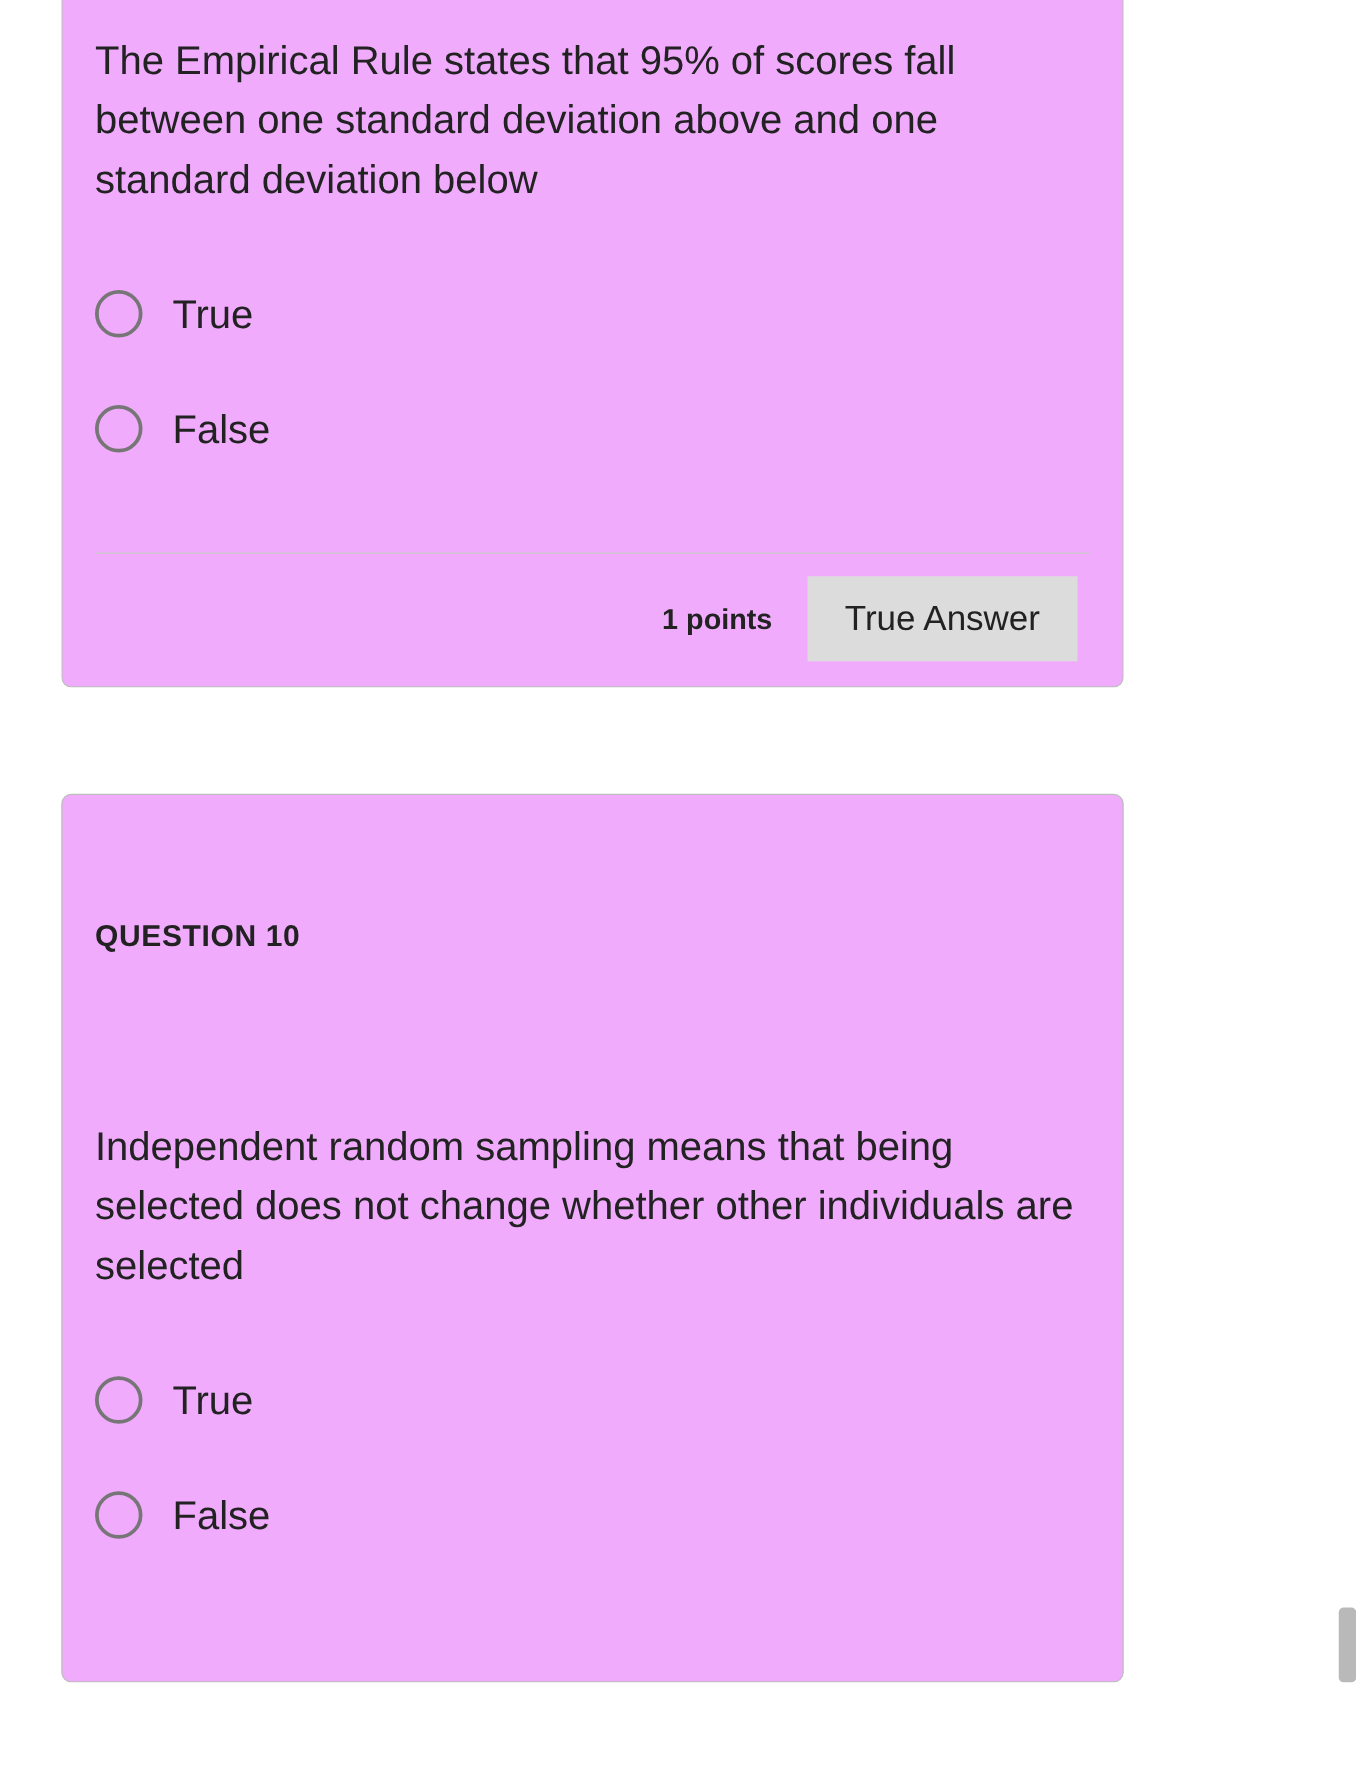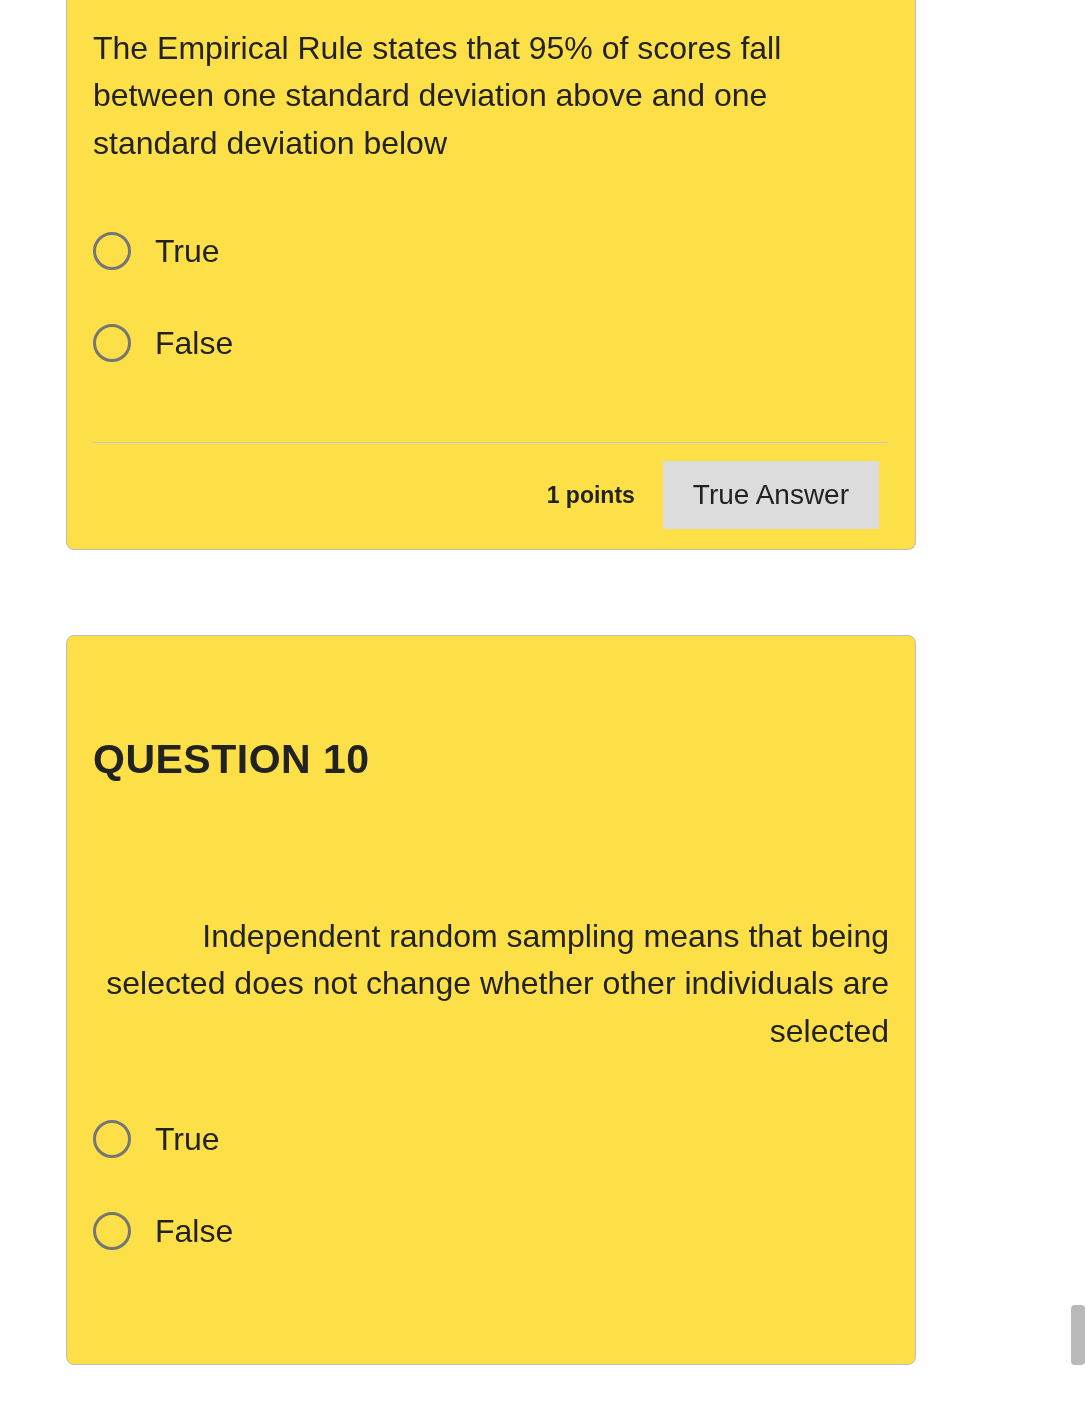--- a/index.html
+++ b/index.html
@@ -2,36 +2,36 @@
 <html><head>
 <meta charset="utf-8">
 <style>
   * { box-sizing: border-box; margin: 0; padding: 0; }
   html, body { width: 1085px; background: #fff; font-family: "Helvetica Neue", Arial, sans-serif; color: #222; }
   .page { width: 1085px; position: relative; }
 
   .card {
     border: 1px solid #bdbdbd;
     border-radius: 8px;
-    margin-left: 66px;
+    margin-left: 49px;
     width: 850px;
-    background: #fde047;
+    background: #f0abfc;
   }
   .card-top-open {
     border-top: none;
     border-top-left-radius: 0;
     border-top-right-radius: 0;
   }
   .card-inner {
     padding: 0 26px 0 26px;
   }
 
   .question-heading {
     font-weight: 700;
-    font-size: 41px;
+    font-size: 24px;
     letter-spacing: 0.5px;
     margin: 0 0 0 0;
     padding-top: 100px;
     padding-left: 26px;
   }
 
   .prompt {
     font-size: 32px;
     line-height: 1.48;
     font-weight: 400;
@@ -96,21 +96,21 @@
     position: absolute;
     right: 0;
     bottom: 0;
     width: 14px;
     height: 60px;
     background: #b9b9b9;
     border-radius: 4px;
   }
 
   
-  .card2-inner { padding: 0 26px 60px 26px; text-align: right; }
+  .card2-inner { padding: 0 26px 60px 26px; }
   .card2 .prompt { padding-top: 130px; }
 </style>
 </head>
 <body>
 
 <div class="page">
 
   <div class="card card-top-open">
     <div class="card-inner">
       <div class="prompt">The Empirical Rule states that 95% of scores fall between one standard deviation above and one standard deviation below</div>

